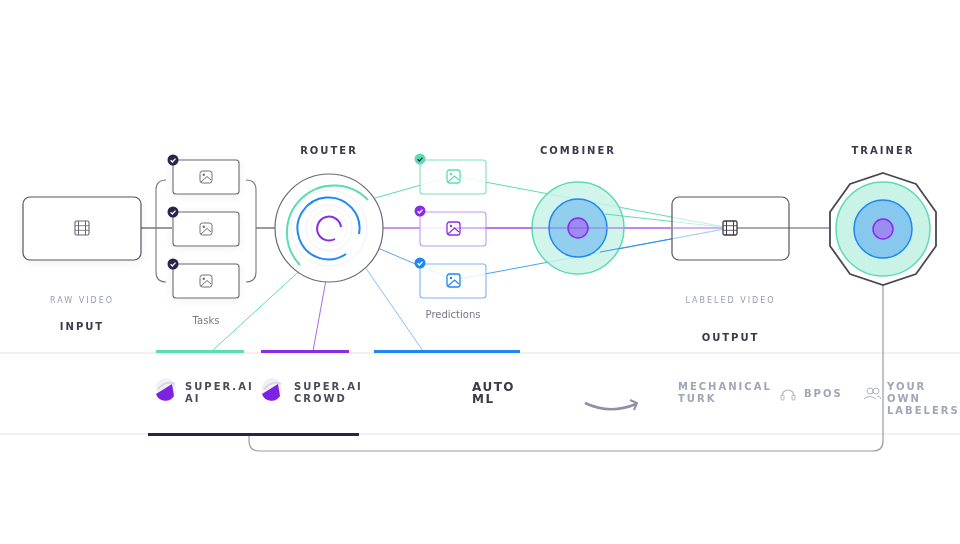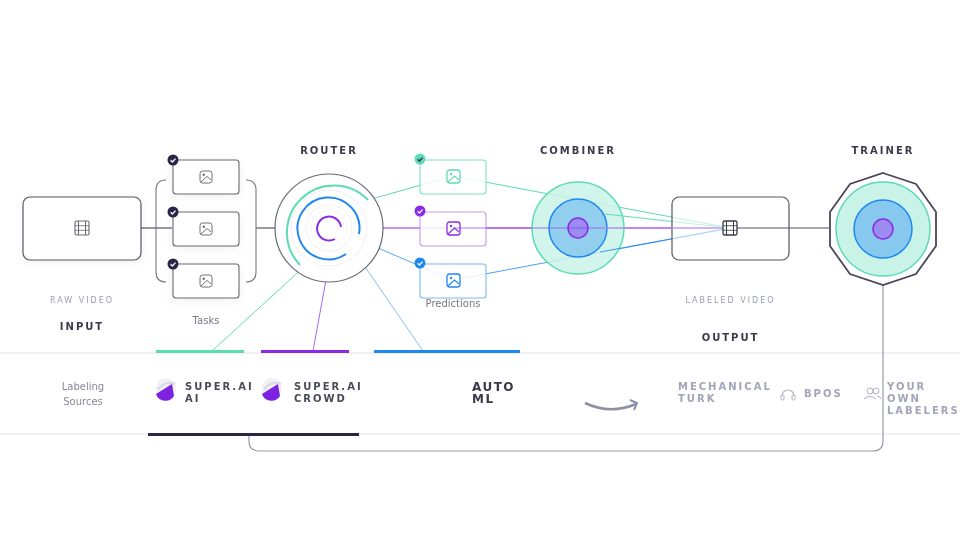--- a/index.html
+++ b/index.html
@@ -223,27 +223,23 @@
 
 <div class="lbl stage-title" style="left:279px; top:145px; width:100px;">ROUTER</div>
 <div class="lbl stage-title" style="left:526px; top:145px; width:104px;">COMBINER</div>
 
 <div class="lbl stage-title" style="left:672px; top:285px; width:117px;margin-top:47px;">OUTPUT</div>
 <div class="lbl stage-sub" style="left:660px; top:296px; width:141px;">LABELED VIDEO</div>
 
 <div class="lbl stage-title" style="left:833px; top:145px; width:100px;">TRAINER</div>
 
 <div class="lbl caption" style="left:166px; top:315px; width:80px;text-align:center;">Tasks</div>
-<div class="lbl caption" style="left:413px; top:298px; width:80px;">Predictions</div>
-
-
-<div class="labeling" style="left:48px; top:379px; width:70px;">
-  <div>Labeling</div>
-  <div>Sources</div>
-</div>
+<div class="lbl caption" style="left:413px; top:309px; width:80px;">Predictions</div>
+
+
 
 <div class="src-text" style="left:185px; top:381px;">
   <div>SUPER.AI</div>
   <div>AI</div>
 </div>
 
 <div class="src-text" style="left:294px; top:381px;">
   <div>SUPER.AI</div>
   <div>CROWD</div>
 </div>

